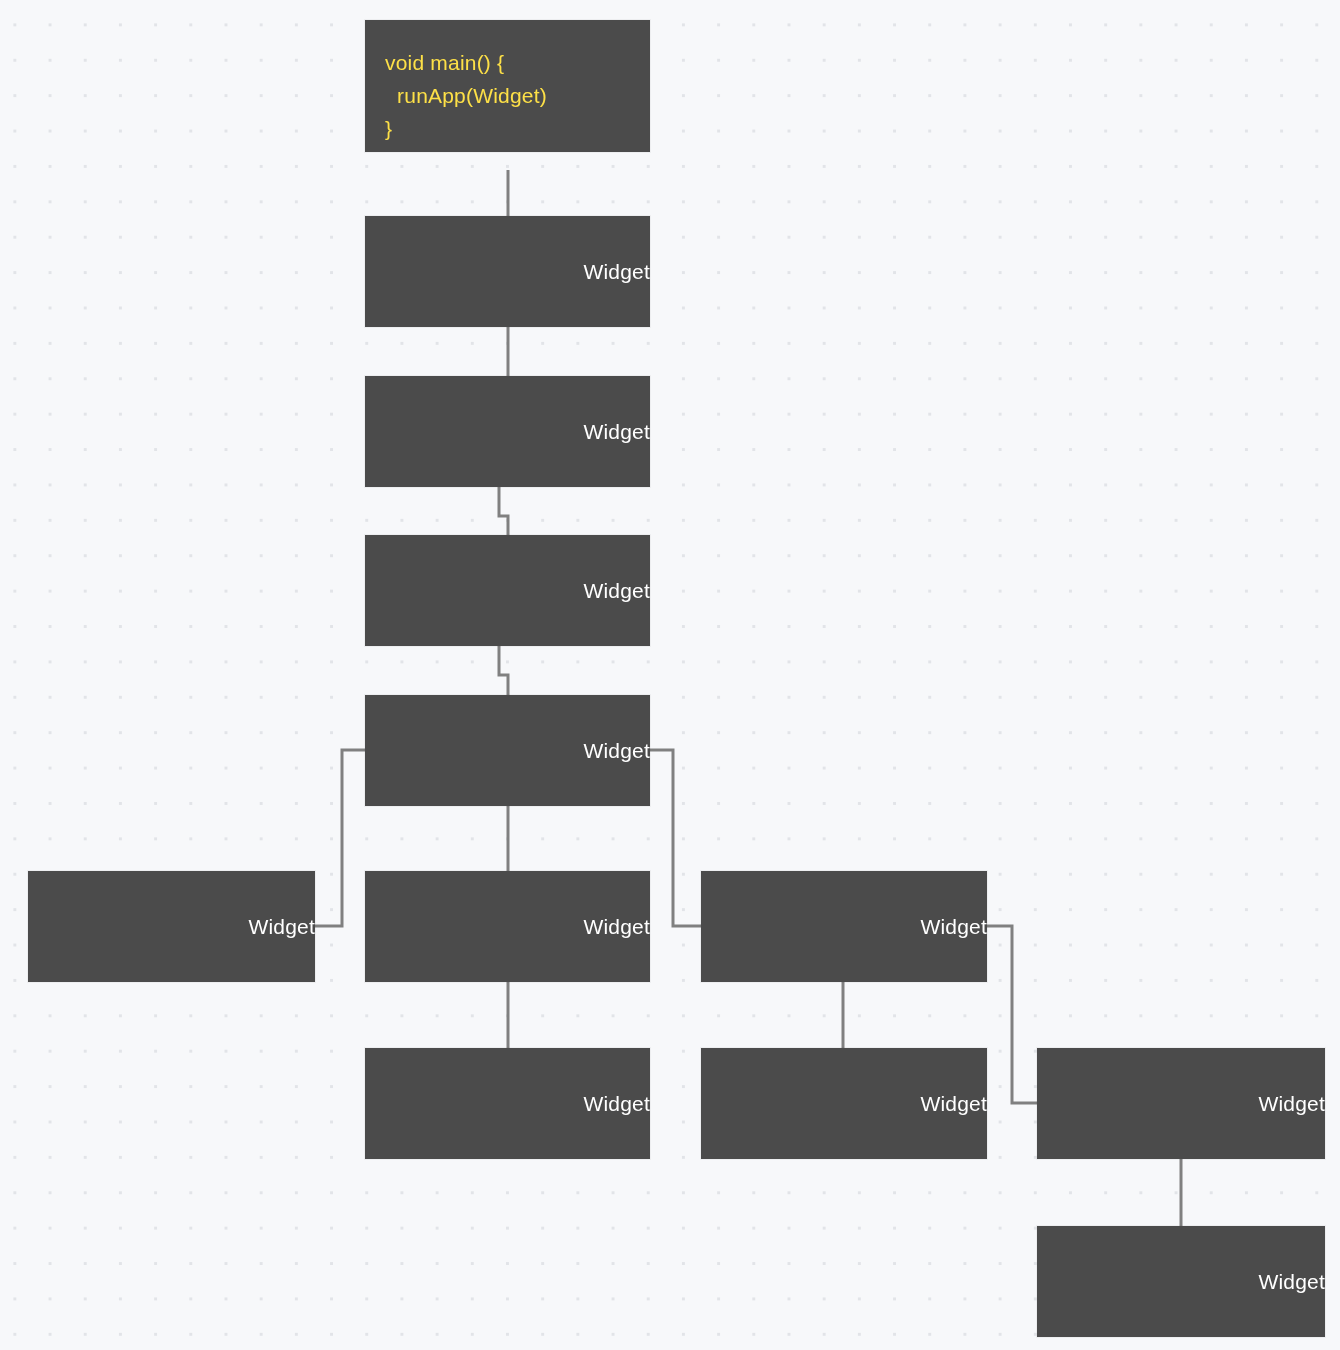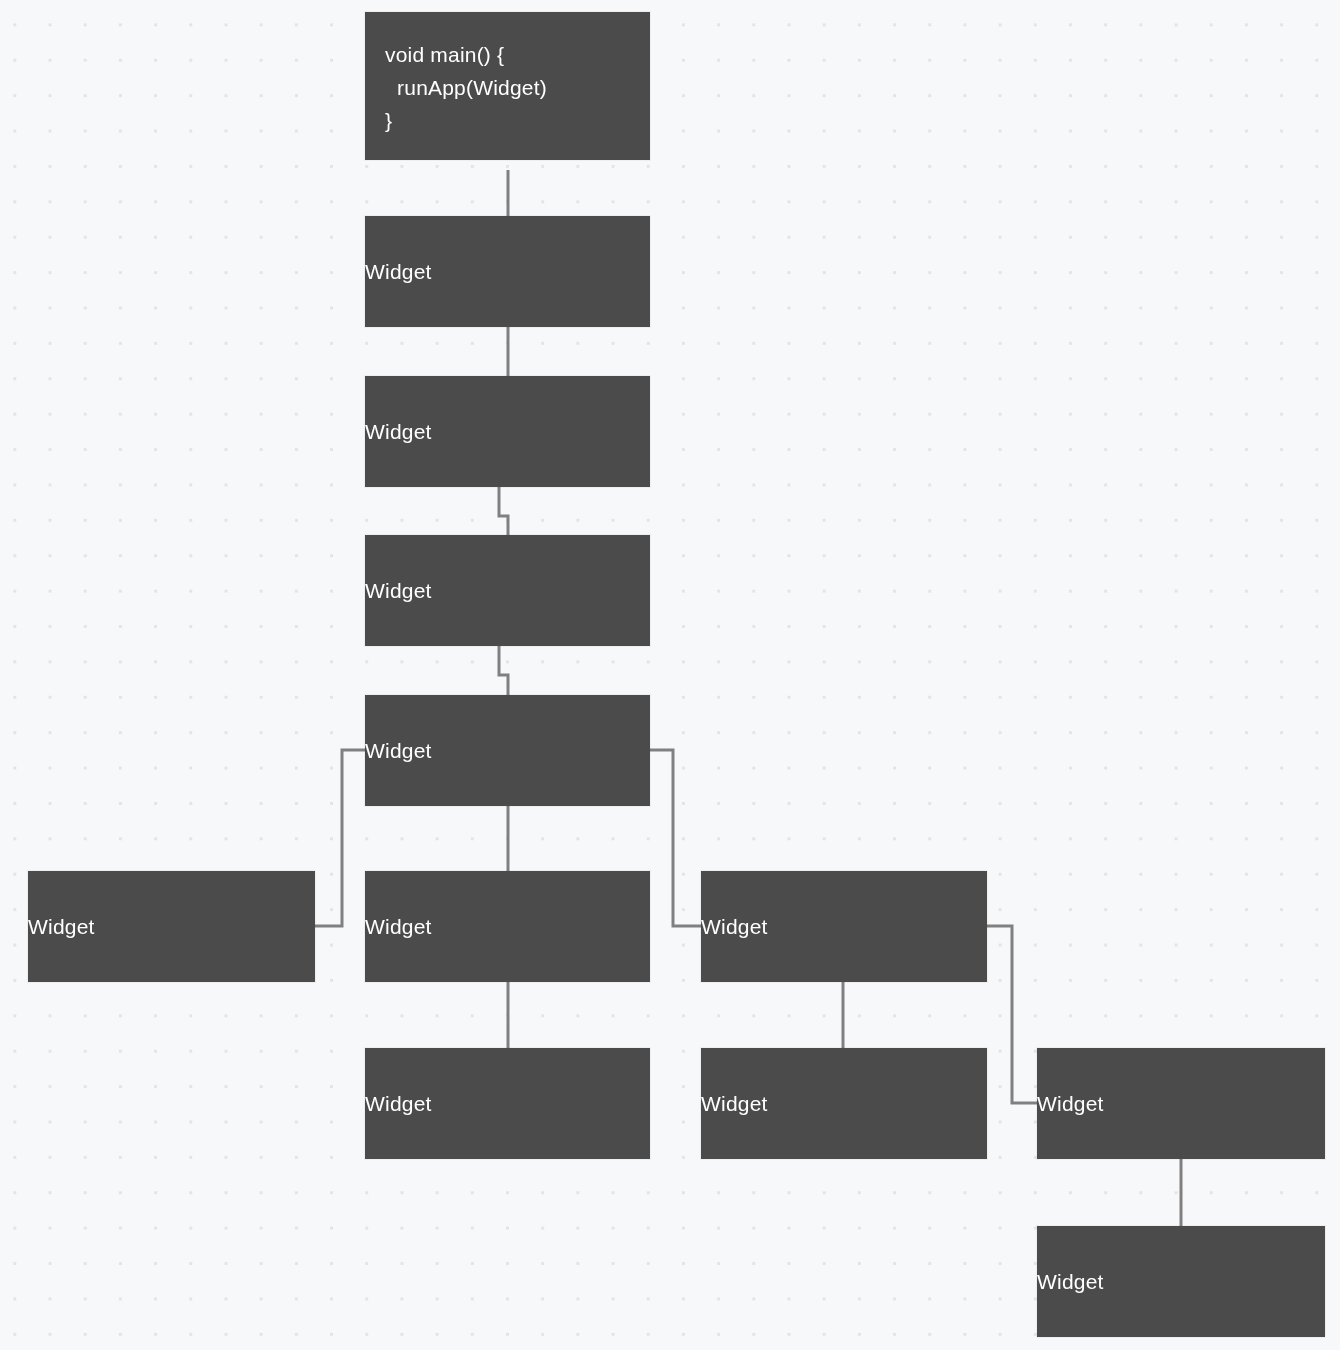--- a/index.html
+++ b/index.html
@@ -30,21 +30,21 @@
     height: 1350px;
     pointer-events: none;
   }
   .node {
     position: absolute;
     box-sizing: border-box;
     background-color: #4b4b4b;
     color: #ffffff;
     display: flex;
     align-items: center;
-    justify-content: flex-start;
+    justify-content: flex-end;
     font-size: 21px;
     font-weight: 400;
     letter-spacing: 0.2px;
     line-height: 1.2;
     border: 0;
     box-shadow: 0 0 0 1px rgba(0,0,0,0.04);
   }
   .node.code {
     align-items: flex-start;
     justify-content: flex-start;
@@ -75,21 +75,21 @@
       <path d="M 365 750 L 342 750 L 342 926 L 315 926" fill="none" stroke="#808080" stroke-width="3" stroke-linecap="butt" stroke-linejoin="miter"></path>
       <path d="M 508 806 L 508 871" fill="none" stroke="#808080" stroke-width="3" stroke-linecap="butt" stroke-linejoin="miter"></path>
       <path d="M 650 750 L 673 750 L 673 926 L 701 926" fill="none" stroke="#808080" stroke-width="3" stroke-linecap="butt" stroke-linejoin="miter"></path>
       <path d="M 508 982 L 508 1048" fill="none" stroke="#808080" stroke-width="3" stroke-linecap="butt" stroke-linejoin="miter"></path>
       <path d="M 843 982 L 843 1048" fill="none" stroke="#808080" stroke-width="3" stroke-linecap="butt" stroke-linejoin="miter"></path>
       <path d="M 987 926 L 1012 926 L 1012 1103 L 1037 1103" fill="none" stroke="#808080" stroke-width="3" stroke-linecap="butt" stroke-linejoin="miter"></path>
       <path d="M 1181 1159 L 1181 1226" fill="none" stroke="#808080" stroke-width="3" stroke-linecap="butt" stroke-linejoin="miter"></path>
     </svg>
 
   <div id="node-layer">
-      <div class="node code" style="left: 365px; top: 12px; width: 285px; height: 148px; background-color: rgb(75, 75, 75); color: #ffffff;"><span class="node-label">void main() {
+      <div class="node code" style="left: 365px; top: 20px; width: 285px; height: 132px; background-color: rgb(75, 75, 75); color: #fde047;"><span class="node-label">void main() {
   runApp(Widget)
 }</span></div>
       <div class="node" style="left: 365px; top: 216px; width: 285px; height: 111px; background-color: rgb(75, 75, 75); color: rgb(255, 255, 255);">
         <span class="node-label">Widget</span>
       </div>
       <div class="node" style="left: 365px; top: 376px; width: 285px; height: 111px; background-color: rgb(75, 75, 75); color: rgb(255, 255, 255);">
         <span class="node-label">Widget</span>
       </div>
       <div class="node" style="left: 365px; top: 535px; width: 285px; height: 111px; background-color: rgb(75, 75, 75); color: rgb(255, 255, 255);">
         <span class="node-label">Widget</span>

